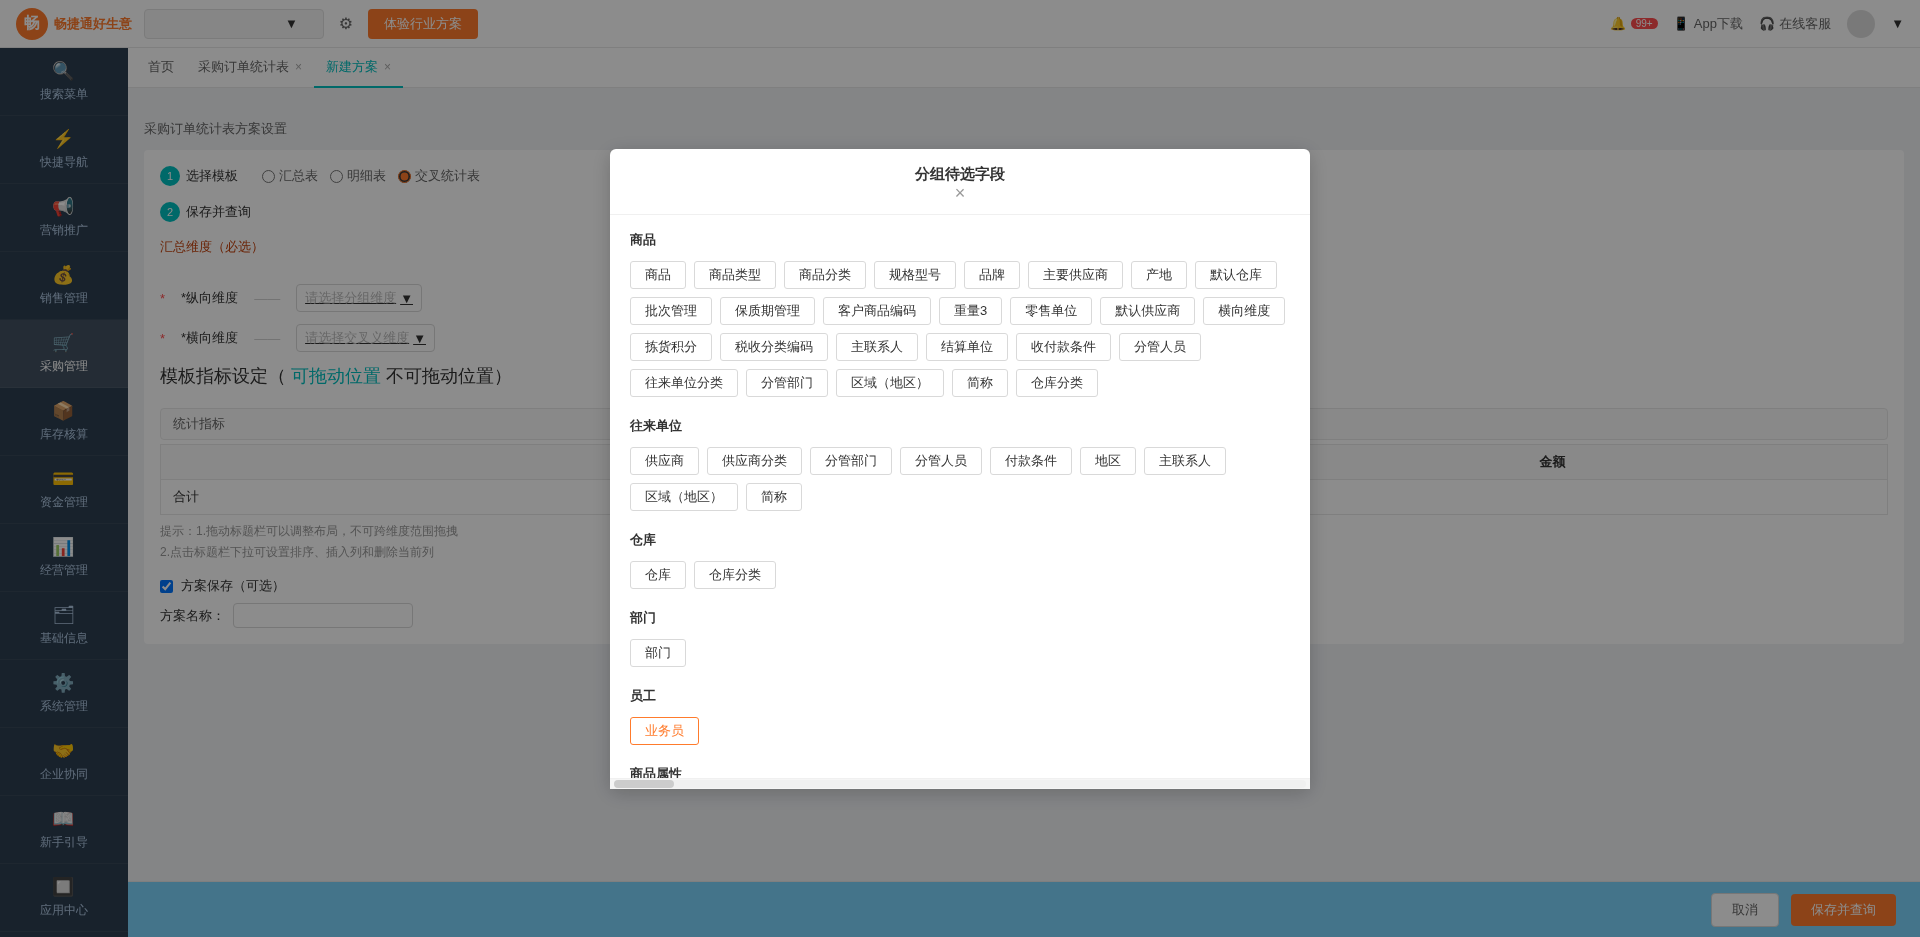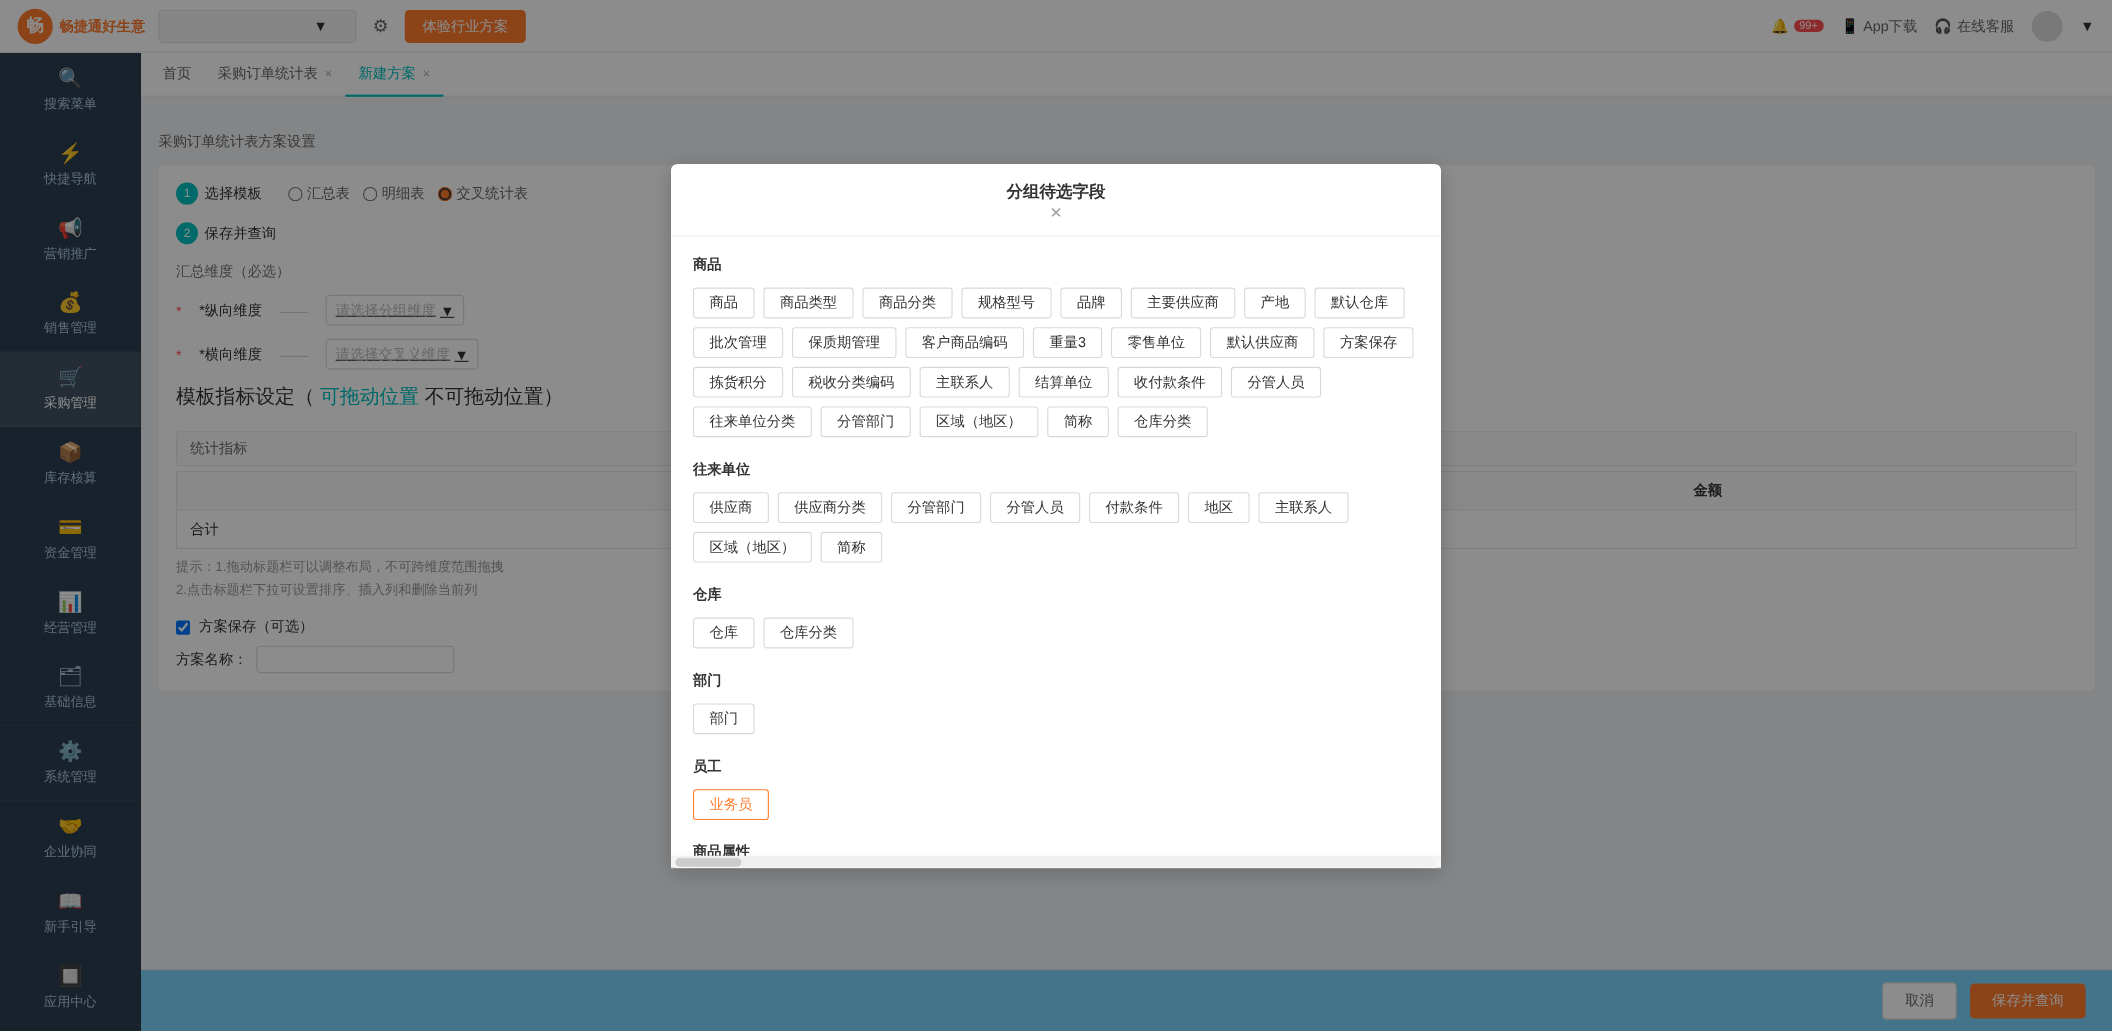--- a/index.html
+++ b/index.html
@@ -467,21 +467,21 @@
       </div>
     </div>
 
     <div class="steps">
       <div class="step">
         <div class="step-num">2</div>
         <span>保存并查询</span>
       </div>
     </div>
 
-    <div style="font-size:13px; margin-bottom:12px; color:#737373;">
+    <div style="font-size:13px; margin-bottom:28px; color:#c2410c;">
       <span>汇总维度（必选）</span>
     </div>
 
     <div style="display:flex; align-items:center; gap:16px; margin-bottom:12px;">
       <span style="color:#ff4d4f;">*</span>
       <span>*纵向维度</span>
       <span style="color:#ccc;">——</span>
       <div class="config-select">
         <span class="select-placeholder">请选择分组维度</span>
         <span>▼</span>
@@ -564,21 +564,21 @@
           <span class="field-tag">品牌</span>
           <span class="field-tag">主要供应商</span>
           <span class="field-tag">产地</span>
           <span class="field-tag">默认仓库</span>
           <span class="field-tag">批次管理</span>
           <span class="field-tag">保质期管理</span>
           <span class="field-tag">客户商品编码</span>
           <span class="field-tag">重量3</span>
           <span class="field-tag">零售单位</span>
           <span class="field-tag">默认供应商</span>
-          <span class="field-tag">方案保存</span>
+          <span class="field-tag">横向维度</span>
           <span class="field-tag">拣货积分</span>
           <span class="field-tag">税收分类编码</span>
           <span class="field-tag">主联系人</span>
           <span class="field-tag">结算单位</span>
           <span class="field-tag">收付款条件</span>
           <span class="field-tag">分管人员</span>
           <span class="field-tag">往来单位分类</span>
           <span class="field-tag">分管部门</span>
           <span class="field-tag">区域（地区）</span>
           <span class="field-tag">简称</span>

